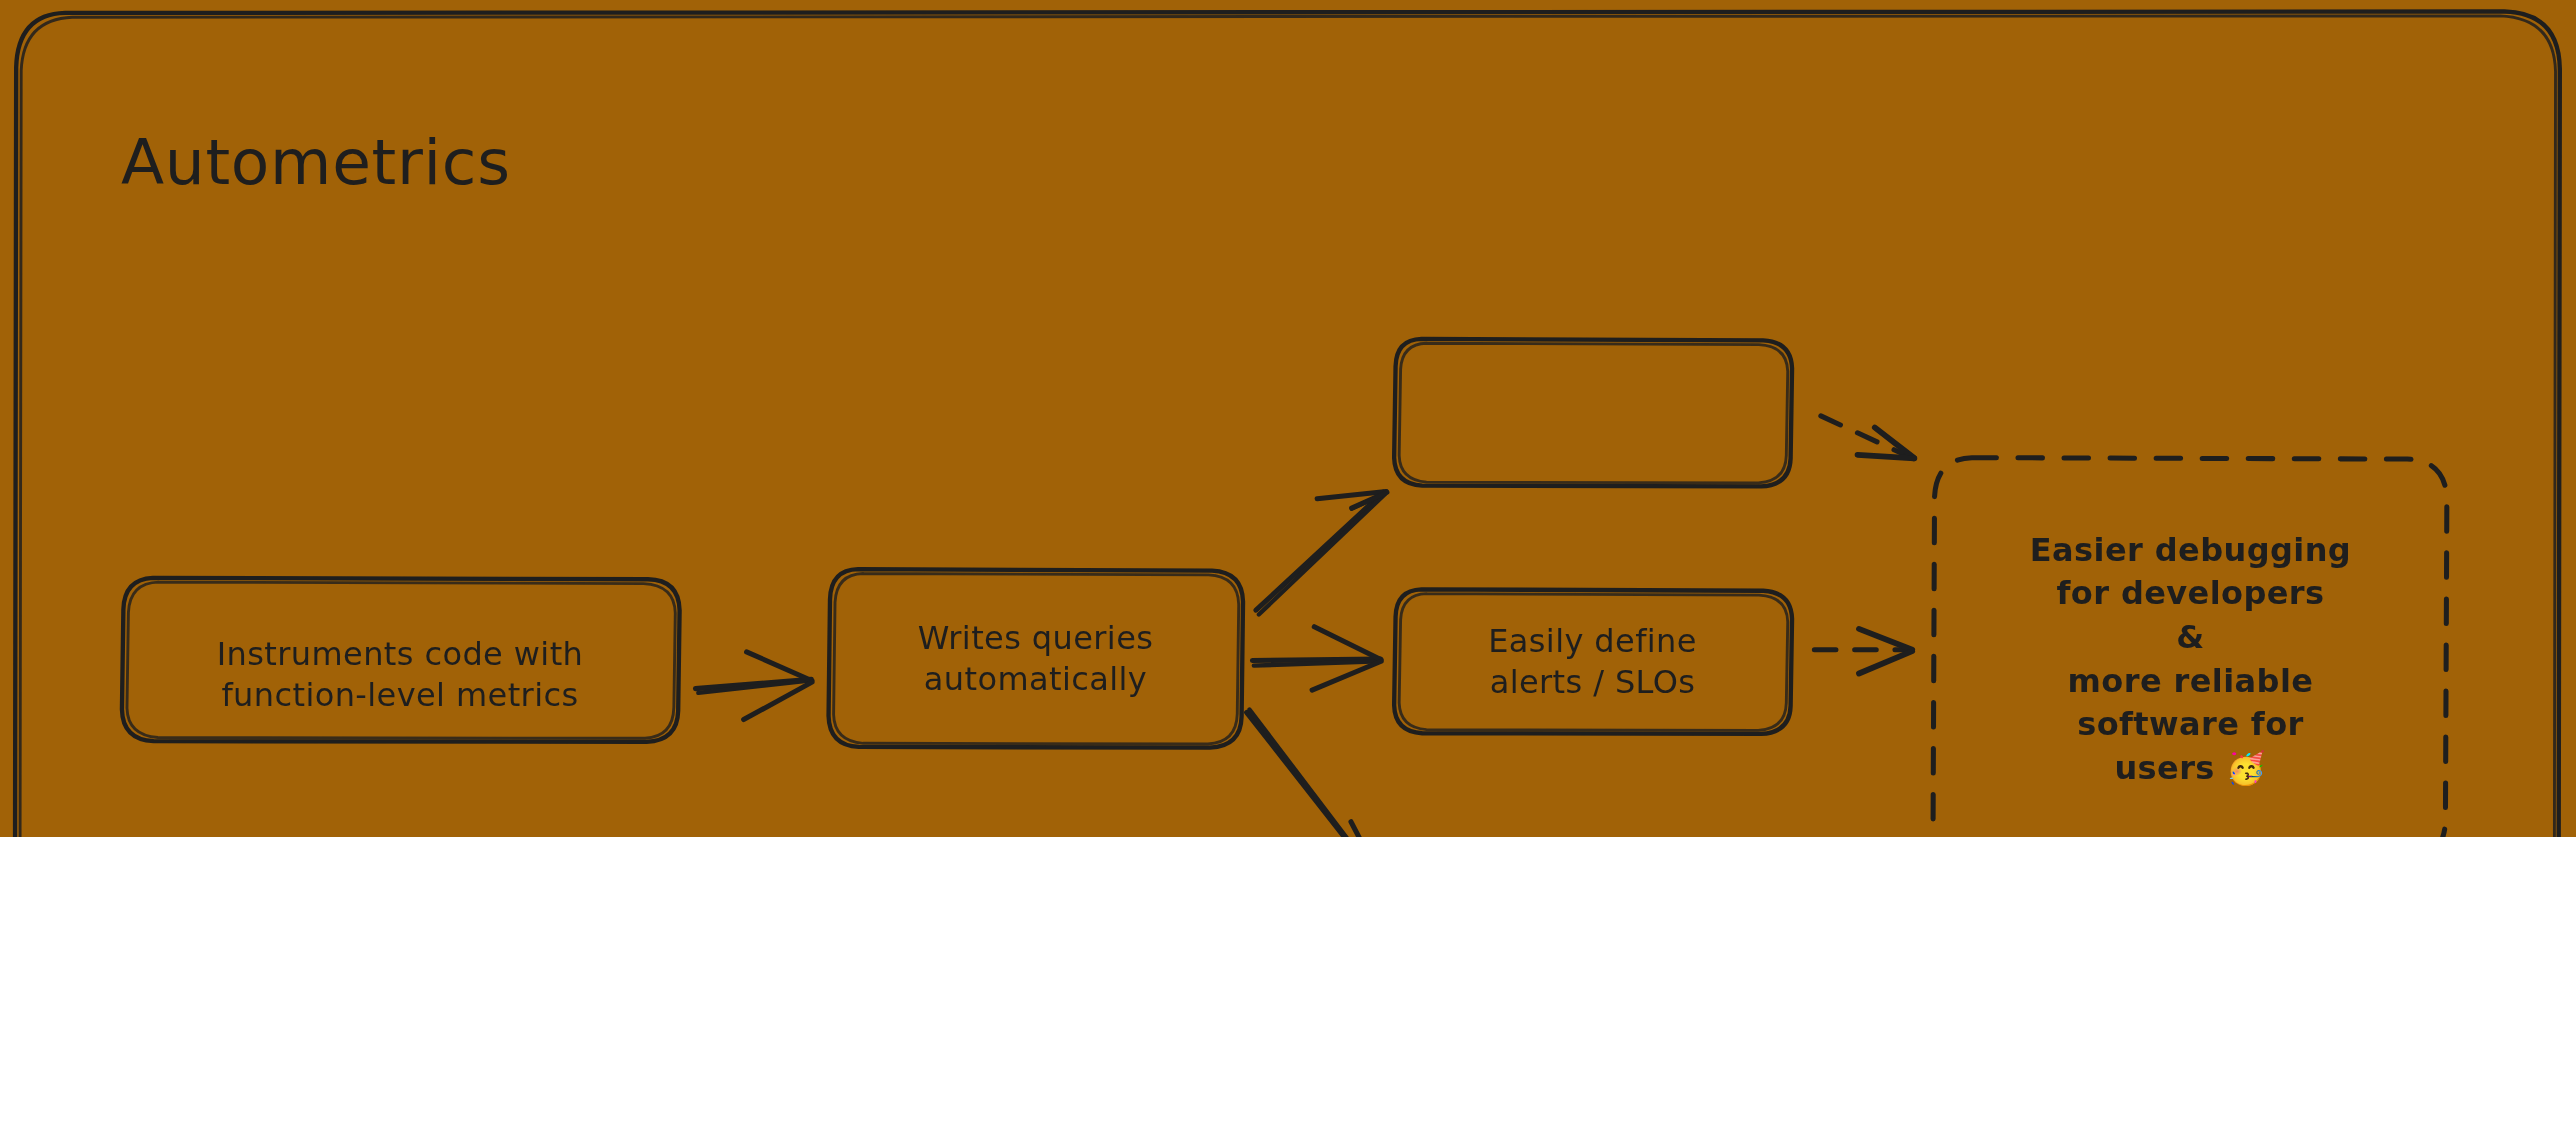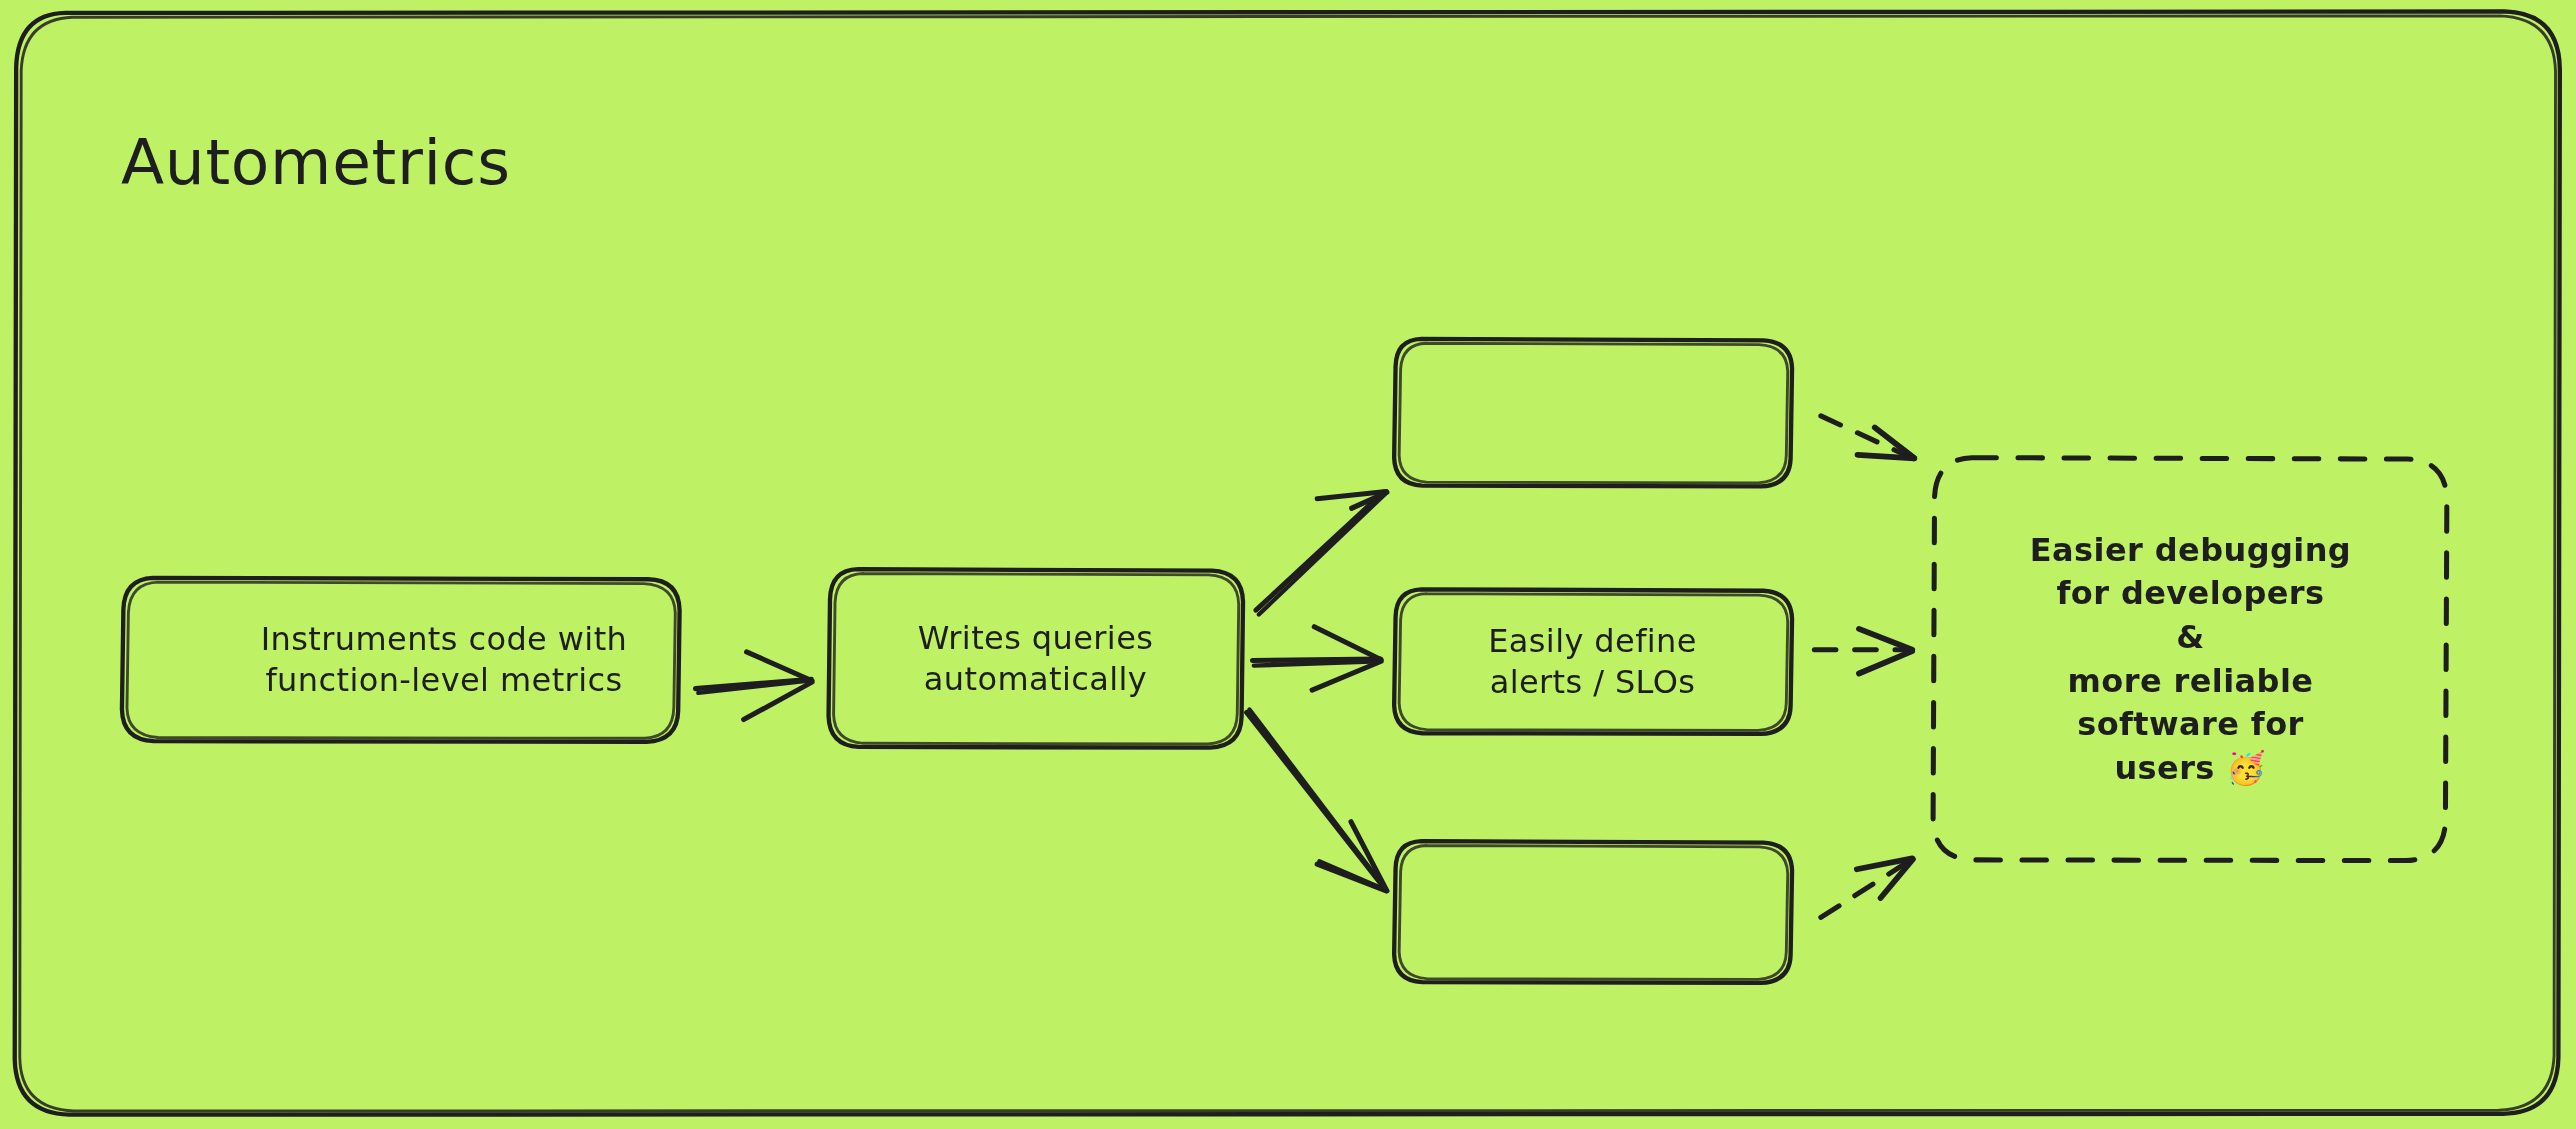--- a/index.html
+++ b/index.html
@@ -6,22 +6,22 @@
     margin: 0;
     padding: 0;
     background: #ffffff;
   }
   body {
     font-family: "DejaVu Sans", sans-serif;
   }
   #canvas {
     position: relative;
     width: 2576px;
-    height: 1129px;
-    background: #bef264;
+    height: 837px;
+    background: #a16207;
     overflow: hidden;
   }
   #sketch-svg {
     position: absolute;
     top: 0;
     left: 0;
     width: 2576px;
     height: 1129px;
   }
   .node-label {
@@ -146,21 +146,21 @@
       <g>
         <path stroke-width="8" d="M 2580 1208 L 2657 1193"></path>
         <path stroke-width="8" d="M 2613 1248 L 2658 1194"></path>
       </g>
 
     </g>
   </svg>
 
   <div id="page-title">Autometrics</div>
 
-  <div class="node-label" style="left:120px; top:577px; width:560px; height:166px;margin-left:44px;">Instruments code with
+  <div class="node-label" style="left:120px; top:592px; width:560px; height:166px;">Instruments code with
 function-level metrics</div>
 
   <div class="node-label" style="left:828px; top:569px; width:415px; height:180px;">Writes queries
 automatically</div>
 
 
   <div class="node-label" style="left:1393px; top:589px; width:399px; height:145px;">Easily define
 alerts / SLOs</div>
 
 

